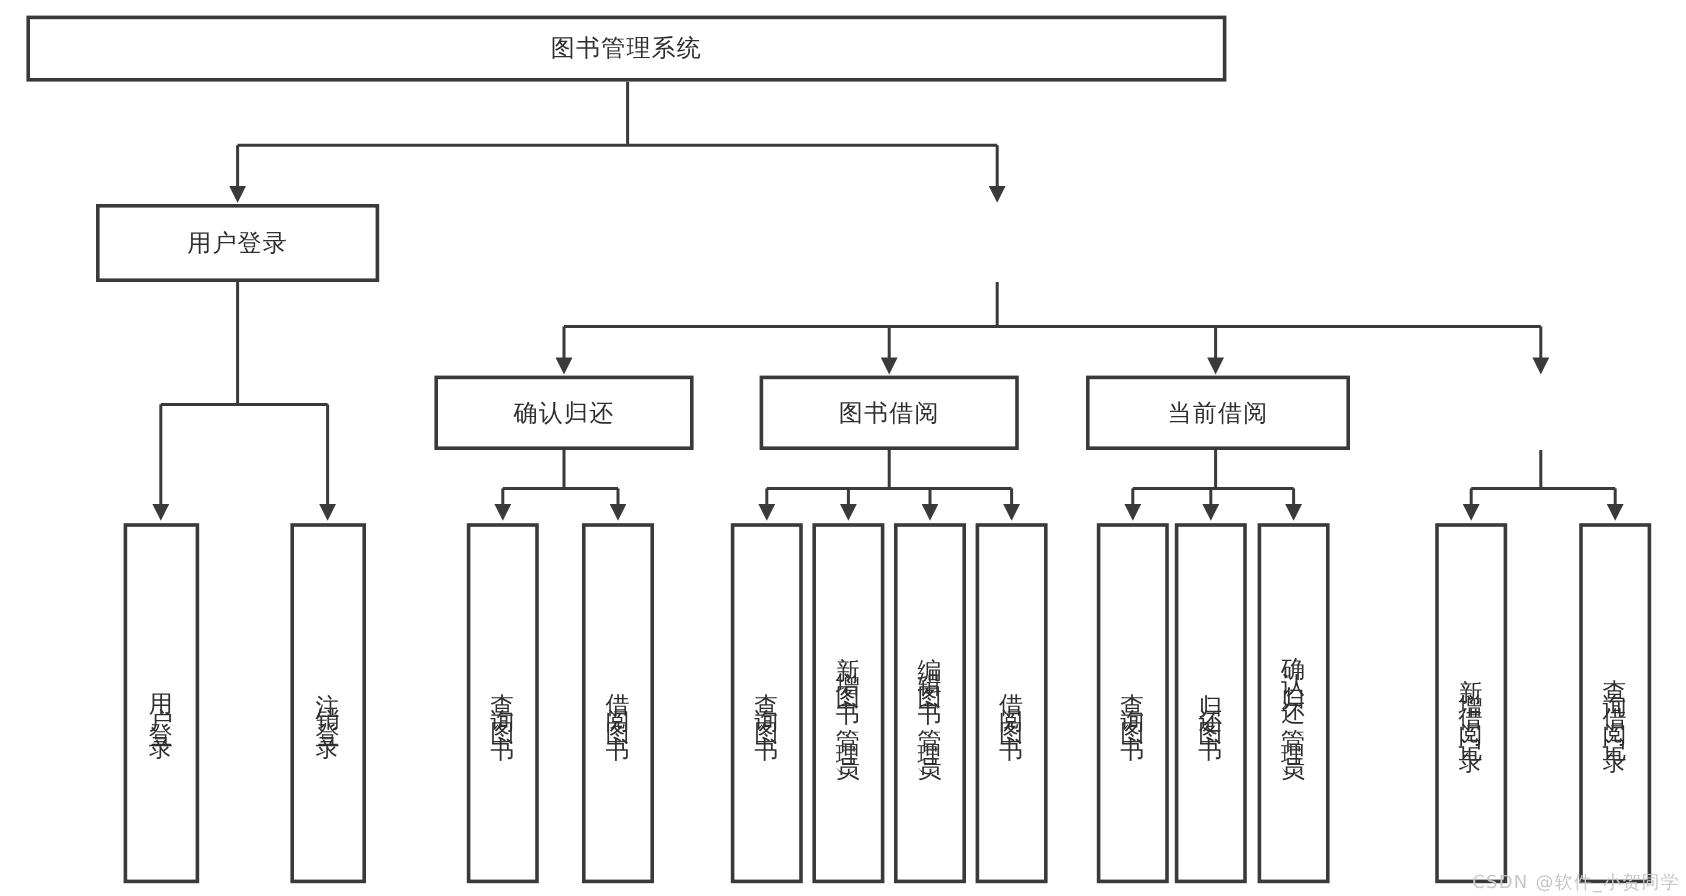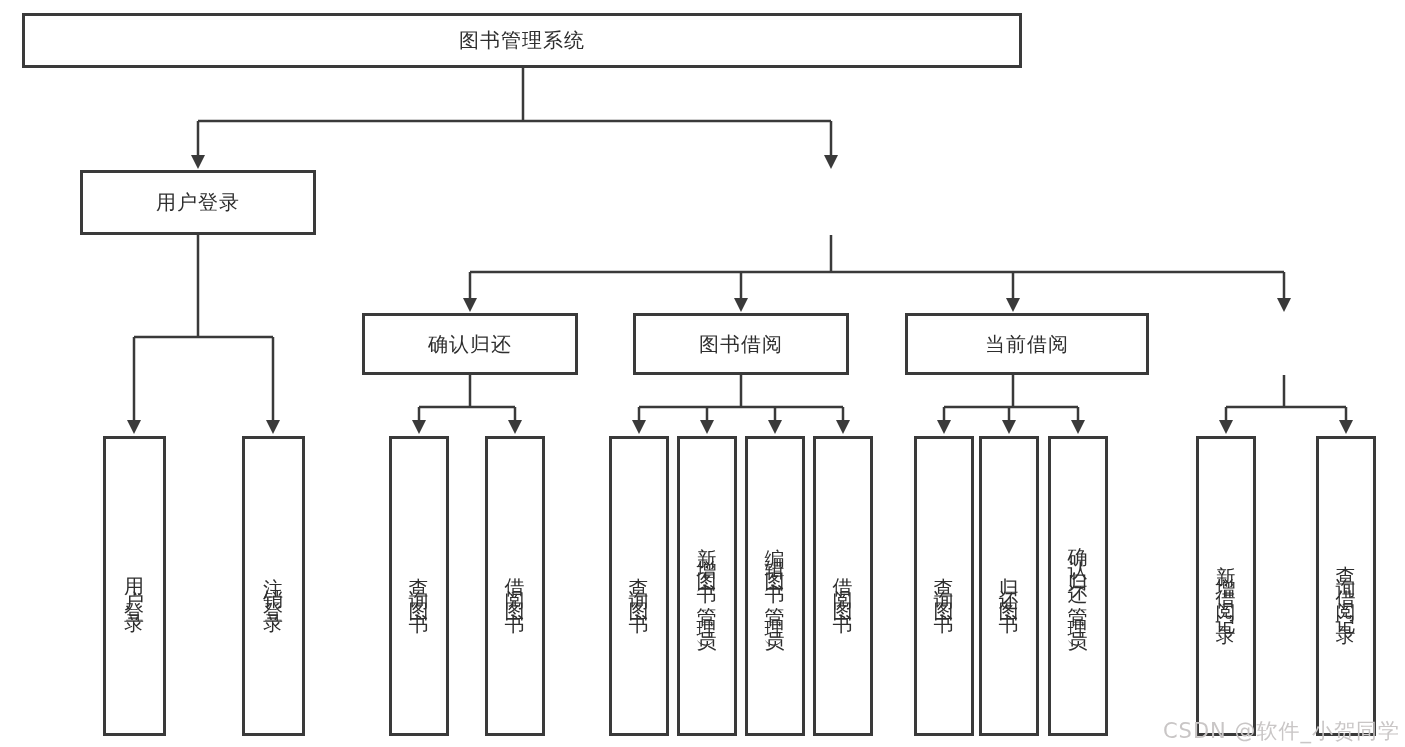--- a/index.html
+++ b/index.html
@@ -29,21 +29,21 @@
     writing-mode: vertical-rl;
     text-orientation: mixed;
     font-size: 20px;
     letter-spacing: 12px;
     line-height: 1;
     white-space: nowrap;
   }
   .watermark {
     position: absolute;
     right: 5px; bottom: 2px;
-    font-size: 21px;
+    font-size: 15px;
     color: #c9c6c6;
     letter-spacing: 1px;
   }
 </style>
 </head>
 <body>
 
 <div class="canvas">
 
   <svg class="connectors" width="1405" height="747">
@@ -95,21 +95,21 @@
   <div class="node h-node" style="left:80px;top:170px;width:236px;height:65px">
     <span>用户登录</span>
   </div>
 
   <div class="node h-node" style="left:362px;top:313px;width:216px;height:62px">
     <span>确认归还</span>
   </div>
   <div class="node h-node" style="left:633px;top:313px;width:216px;height:62px">
     <span>图书借阅</span>
   </div>
-  <div class="node h-node" style="left:905px;top:313px;width:244px;height:62px">
+  <div class="node h-node" style="left:905px;top:313px;width:220px;height:62px">
     <span>当前借阅</span>
   </div>
 
   <div class="node leaf" style="left:103px;top:436px;width:63px;height:300px">
     <span>用户登录</span>
   </div>
   <div class="node leaf" style="left:242px;top:436px;width:63px;height:300px">
     <span>注销登录</span>
   </div>
 

